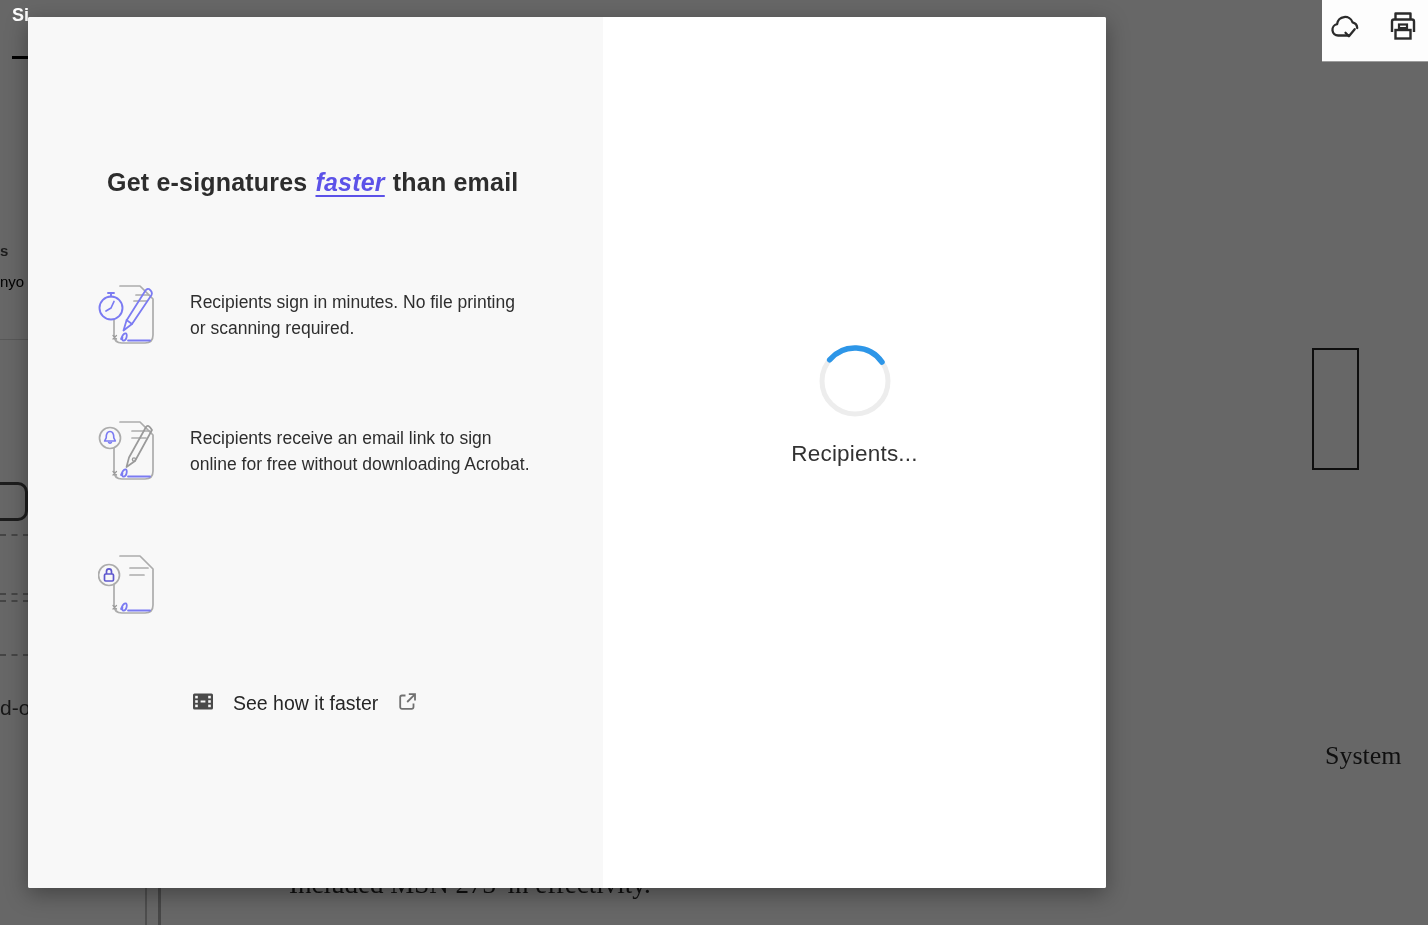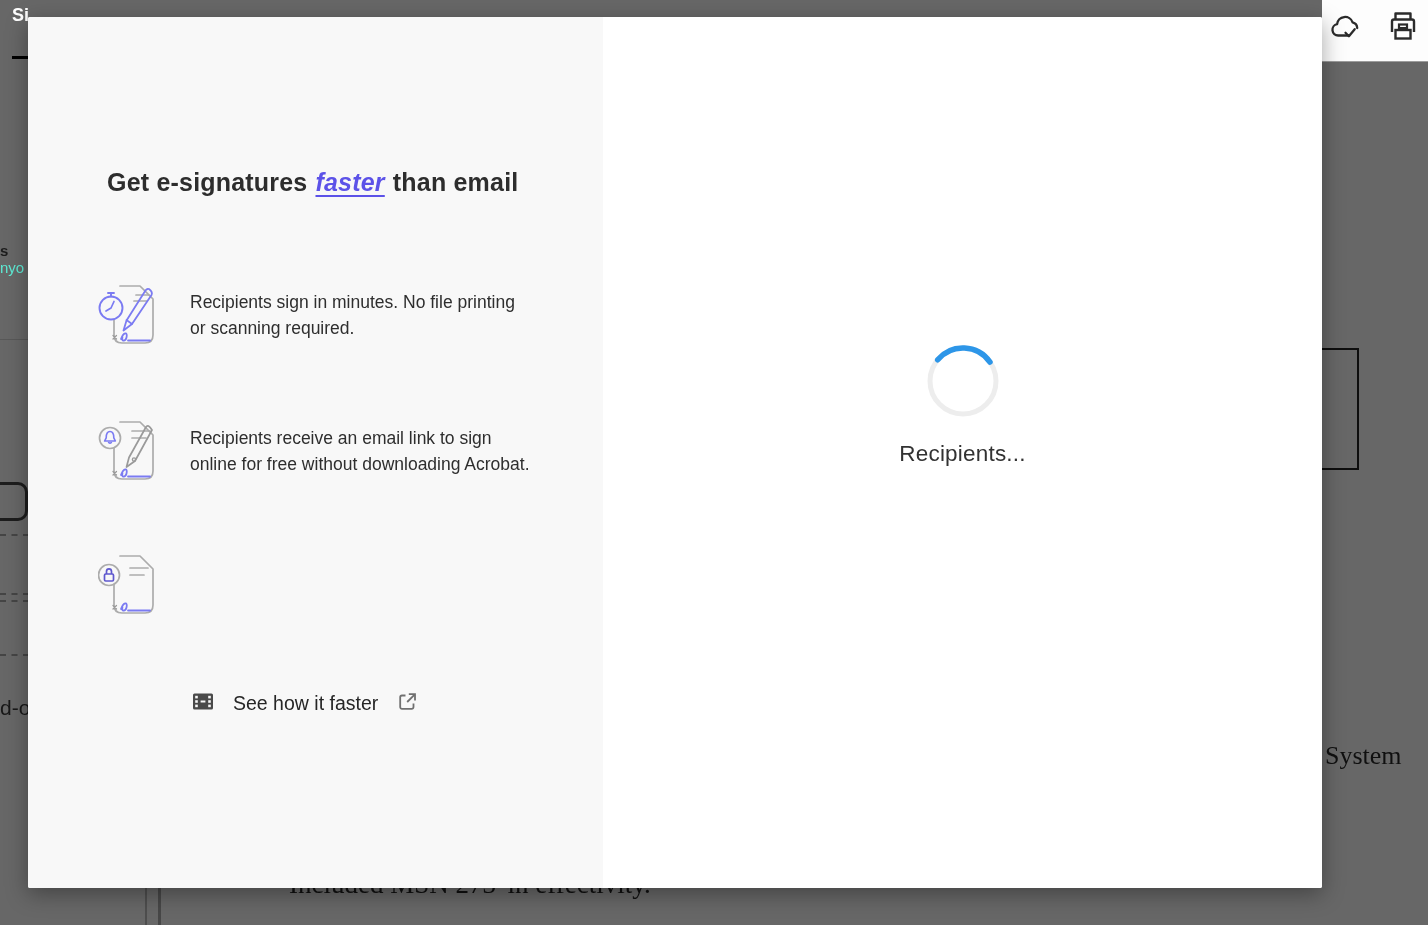--- a/index.html
+++ b/index.html
@@ -9,21 +9,21 @@
     font-family:"Liberation Sans", sans-serif;
     -webkit-font-smoothing:antialiased;
   }
   .abs{position:absolute;}
 
   
   .bg-frag{color:#161616;}
   #si-tab{left:12px;top:5px;font-size:18px;font-weight:600;color:#ffffff;}
   #tab-underline{left:12px;top:56px;width:17px;height:3px;background:#000;}
   #frag-s{left:0;top:242px;font-size:15px;font-weight:700;color:#1c1c1c;}
-  #frag-nyo{left:0;top:259px;font-size:15px;color:#5eead4;}
+  #frag-nyo{left:0;top:273px;font-size:15px;color:#000000;}
   #left-sep{left:0;top:339px;width:28px;height:1px;background:#585858;}
   #toggle-frag{left:-15px;top:482px;width:37px;height:33px;border:3px solid #1d1d1d;border-radius:10px;}
   .dash-line{left:0;width:29px;height:0;border-top:2px dashed #454545;}
   #dash-1{top:534px;}
   #dash-2a{top:593px;}
   #dash-2b{top:600px;}
   #dash-3{top:654px;}
   #frag-d-o{left:0;top:696px;font-size:21px;color:#181818;}
   #doc-bottom-text{left:289px;top:869px;font-family:"Liberation Serif", serif;font-size:27px;color:#101010;white-space:nowrap;}
   #page-border-1{left:145px;top:888px;width:2px;height:37px;background:#4e4e4e;}
@@ -35,21 +35,21 @@
   #toolbar-corner{
     left:1322px;top:0;width:106px;height:61px;background:#FDFDFD;
     border-bottom:1px solid #9c9c9c;z-index:4;
   }
   .tb-btn{position:absolute;width:36px;height:38px;display:flex;align-items:center;justify-content:center;cursor:pointer;background:transparent;border:none;padding:0;}
   #cloud-btn{left:5px;top:10px;}
   #print-btn{left:63px;top:9px;}
 
   
   #modal{
-    left:28px;top:17px;width:1294px;height:871px;background:#FFFFFF;
+    left:28px;top:17px;width:1078px;height:871px;background:#FFFFFF;
     z-index:6;box-shadow:0 6px 22px rgba(0,0,0,.35);border-radius:2px;overflow:hidden;
   }
   #promo-panel{position:absolute;left:0;top:0;width:575px;height:100%;background:#F8F8F8;}
   #upload-panel{position:absolute;left:575px;top:0;right:0;bottom:0;background:#FFFFFF;}
 
   #promo-heading{
     position:absolute;left:79px;top:151px;width:450px;
     font-size:25px;font-weight:700;color:#2d2d2d;letter-spacing:.2px;
   }
   #promo-heading .em{

